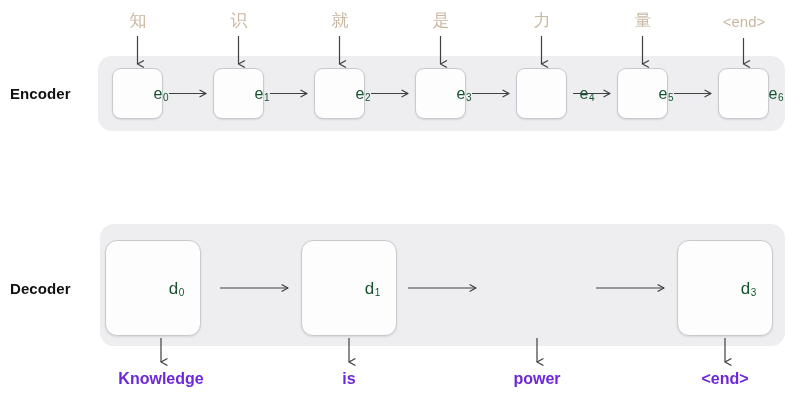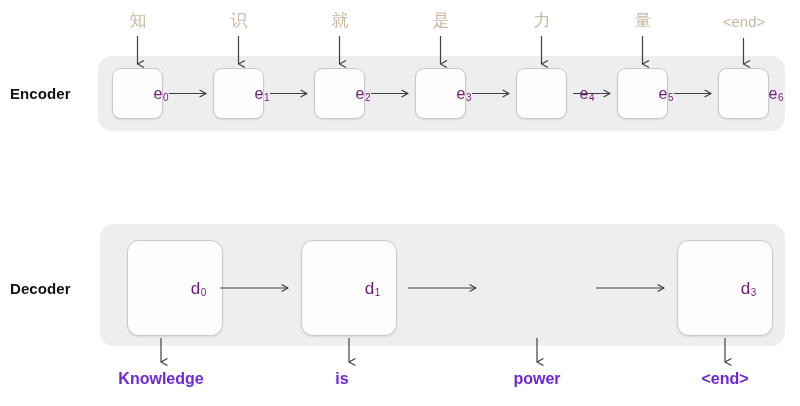--- a/index.html
+++ b/index.html
@@ -61,21 +61,21 @@
     border: 1px solid #c9c9cf;
     border-radius: 9px;
     box-shadow: 0 1px 2px rgba(0,0,0,0.10);
     display: flex;
     align-items: center;
     justify-content: center;
     box-sizing: border-box;
   }
   .cell .cell-text {
     font-size: 16px;
-    color: #701a75;
+    color: #14532d;
     font-weight: 400;
     line-height: 1;
     margin-left: 47px;
   }
   .cell .cell-text sub {
     font-size: 10px;
     vertical-align: baseline;
     position: relative;
     bottom: -2px;
     margin-left: 0.5px;
@@ -162,32 +162,32 @@
   <div class="cell enc" style="left:516px;padding-left:44px;">
     <span class="cell-text"><span>e</span><sub>4</sub></span>
   </div>
   <div class="cell enc" style="left:617px;">
     <span class="cell-text"><span>e</span><sub>5</sub></span>
   </div>
   <div class="cell enc" style="left:718px;padding-left:18px;">
     <span class="cell-text"><span>e</span><sub>6</sub></span>
   </div>
 
-  <div class="cell dec" style="left:127px;">
+  <div class="cell dec" style="left:105px;">
     <span class="cell-text"><span>d</span><sub>0</sub></span>
   </div>
   <div class="cell dec" style="left:301px;justify-content:center;">
     <span class="cell-text"><span>d</span><sub>1</sub></span>
   </div>
   <div class="cell dec" style="left:677px;text-align:center;">
     <span class="cell-text"><span>d</span><sub>3</sub></span>
   </div>
 
   <div class="outword" style="left:81px;">Knowledge</div>
-  <div class="outword" style="left:262px;">is</div>
+  <div class="outword" style="left:269px;">is</div>
   <div class="outword" style="left:457px;">power</div>
   <div class="outword" style="left:645px;">&lt;end&gt;</div>
 
   <svg class="arrows" viewBox="0 0 800 406">
     <defs>
       <marker id="ah-down" markerWidth="9" markerHeight="9" refX="4.5" refY="7.2" orient="auto" markerUnits="userSpaceOnUse">
         <path d="M1.2,1.2 L4.5,7.2 L7.8,1.2" fill="none" stroke="#3f3f46" stroke-width="1.25" stroke-linecap="round" stroke-linejoin="round"></path>
       </marker>
       <marker id="ah-right" markerWidth="9" markerHeight="9" refX="7.2" refY="4.5" orient="auto" markerUnits="userSpaceOnUse">
         <path d="M1.2,1.2 L7.2,4.5 L1.2,7.8" fill="none" stroke="#3f3f46" stroke-width="1.25" stroke-linecap="round" stroke-linejoin="round"></path>

